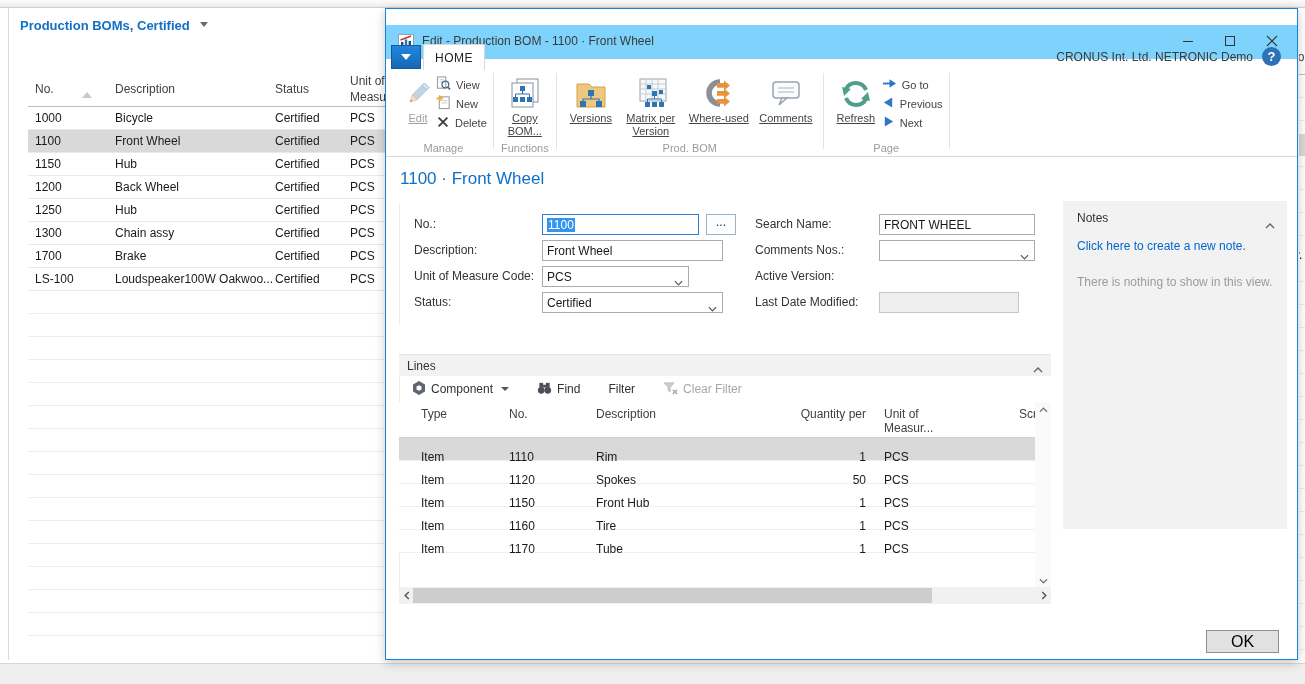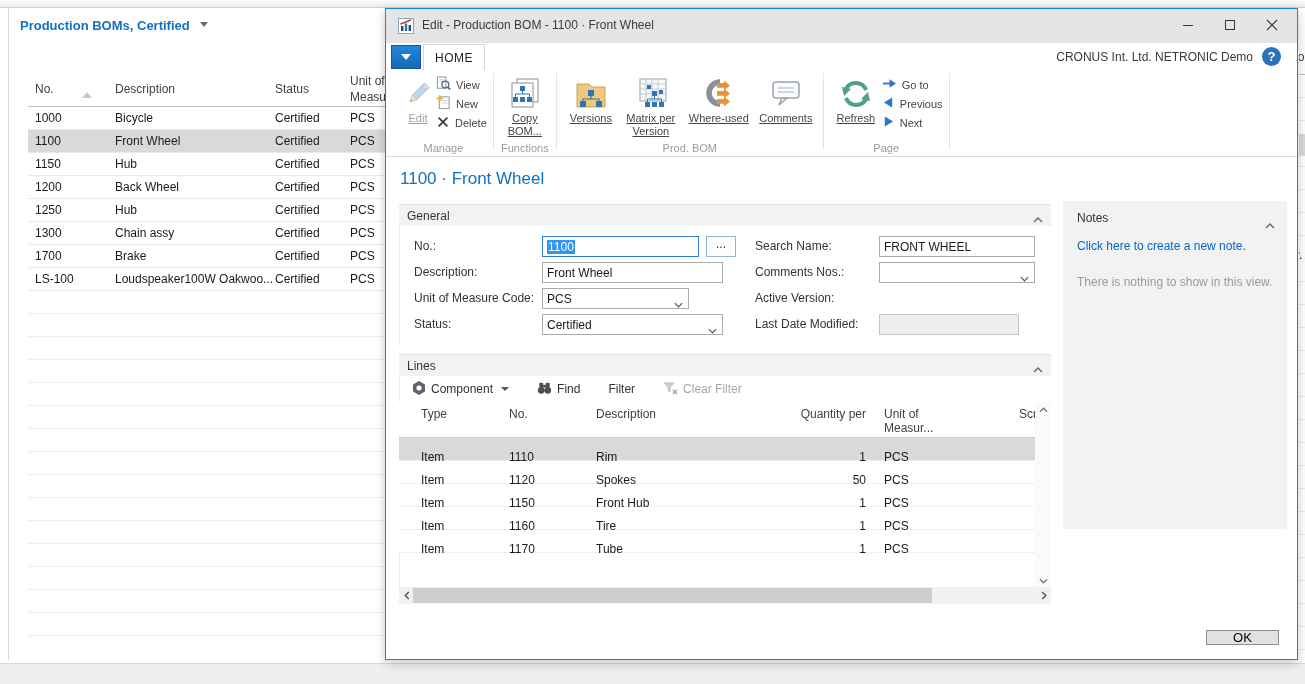--- a/index.html
+++ b/index.html
@@ -37,21 +37,21 @@
   .rs-headline { position:absolute; left:0; top:66px; width:6px; height:1px; background:#bfbfbf; }
   .rs-lines { position:absolute; left:0; top:67px; width:6px; height:585px;
     background:repeating-linear-gradient(to bottom, #fff 0 22px, #ececec 22px 23px); }
   .rs-sel { position:absolute; left:0; top:126px; width:6px; height:22px; background:#d9d9d9; }
   .rs-w { position:absolute; left:-8px; top:240px; font-size:12px; color:#1a1a1a; }
 
   
   .dialog { position:absolute; left:385px; top:8px; width:913px; height:652px; background:#fff;
     border:1px solid #1884D9; box-shadow:0 3px 10px rgba(0,0,0,.22); }
 
-  .titlebar { position:absolute; left:0; top:0; width:100%; height:34px; background:#e5e5e5; }
+  .titlebar { position:absolute; left:0; top:16px; width:100%; height:34px; background:#7dd3fc; }
   .tb-icon { position:absolute; left:12px; top:9px; width:16px; height:16px; }
   .tb-text { position:absolute; left:36px; top:9px; font-size:12px; color:#3a3a3a; white-space:nowrap; }
   .win-btns { position:absolute; right:4px; top:2px; display:flex; }
   .win-btn { width:42px; height:28px; display:flex; align-items:center; justify-content:center; }
 
   .tabrow { position:absolute; left:0; top:34px; width:100%; height:27px; }
   .appmenu-btn { position:absolute; left:5px; top:2px; width:30px; height:24px;
     background:linear-gradient(#2187DC,#1568B4); border:1px solid #125A9E;
     display:flex; align-items:center; justify-content:center; }
   .appmenu-caret { width:0; height:0; border-left:5px solid transparent; border-right:5px solid transparent;
@@ -121,22 +121,22 @@
   .hscroll { position:relative; height:17px; background:#f1f1f1; }
   .hs-btn { position:absolute; top:0; width:15px; height:17px; display:flex; align-items:center; justify-content:center; }
   .hs-thumb { position:absolute; left:14px; top:1px; width:519px; height:15px; background:#cdcdcd; }
 
   .notes { position:absolute; left:677px; top:192px; width:224px; height:328px; background:#f2f2f2; }
   .notes-title { position:absolute; left:14px; top:10px; font-size:12px; color:#333; }
   .notes-chevron { position:absolute; right:12px; top:14px; }
   .notes-link { position:absolute; left:14px; top:38px; font-size:12px; color:#0066CC; }
   .notes-empty { position:absolute; left:14px; top:74px; font-size:12px; color:#9b9b9b; }
 
-  .ok-btn { position:absolute; left:820px; top:621px; width:73px; height:15px; background:#e1e1e1;
-    border:1px solid #8e8e8e; font-size:13px; color:#000; display:flex; align-items:center; justify-content:center; }
+  .ok-btn { position:absolute; left:820px; top:621px; width:73px; height:23px; background:#e1e1e1;
+    border:1px solid #8e8e8e; font-size:16px; color:#000; display:flex; align-items:center; justify-content:center; }
 </style>
 </head>
 <body>
 
 <div class="screen">
 
   <div class="top-strip"></div>
   <div class="left-frame"></div>
   <div class="bottom-strip"></div>
 
@@ -434,28 +434,20 @@
         </div>
         <div class="rgroup-label">Page</div>
       </div>
 
       <div class="rsep"></div>
     </div>
 
     <div class="page-heading">1100 · Front Wheel</div>
 
     <div class="fasttab ft-general">
-      <div class="ft-header">
-        <span>General</span>
-        <span class="ft-chevron">
-          <svg width="10" height="6" viewBox="0 0 10 6">
-              <polyline points="1,5 5,1 9,5" fill="none" stroke="#666" stroke-width="1.4"></polyline>
-            </svg>
-        </span>
-      </div>
       <div class="ft-body">
         <span class="f-label" style="left:14px; top:13px;">No.:</span>
         <div class="input focused" style="left:142px; top:10px; width:157px;">
           <span class="sel-text">1100</span>
         </div>
         <div class="assist-btn" style="left:306px; top:10px;">...</div>
 
         <span class="f-label" style="left:14px; top:39px;">Description:</span>
         <div class="input" style="left:142px; top:36px; width:181px;">
           <span>Front Wheel</span>

